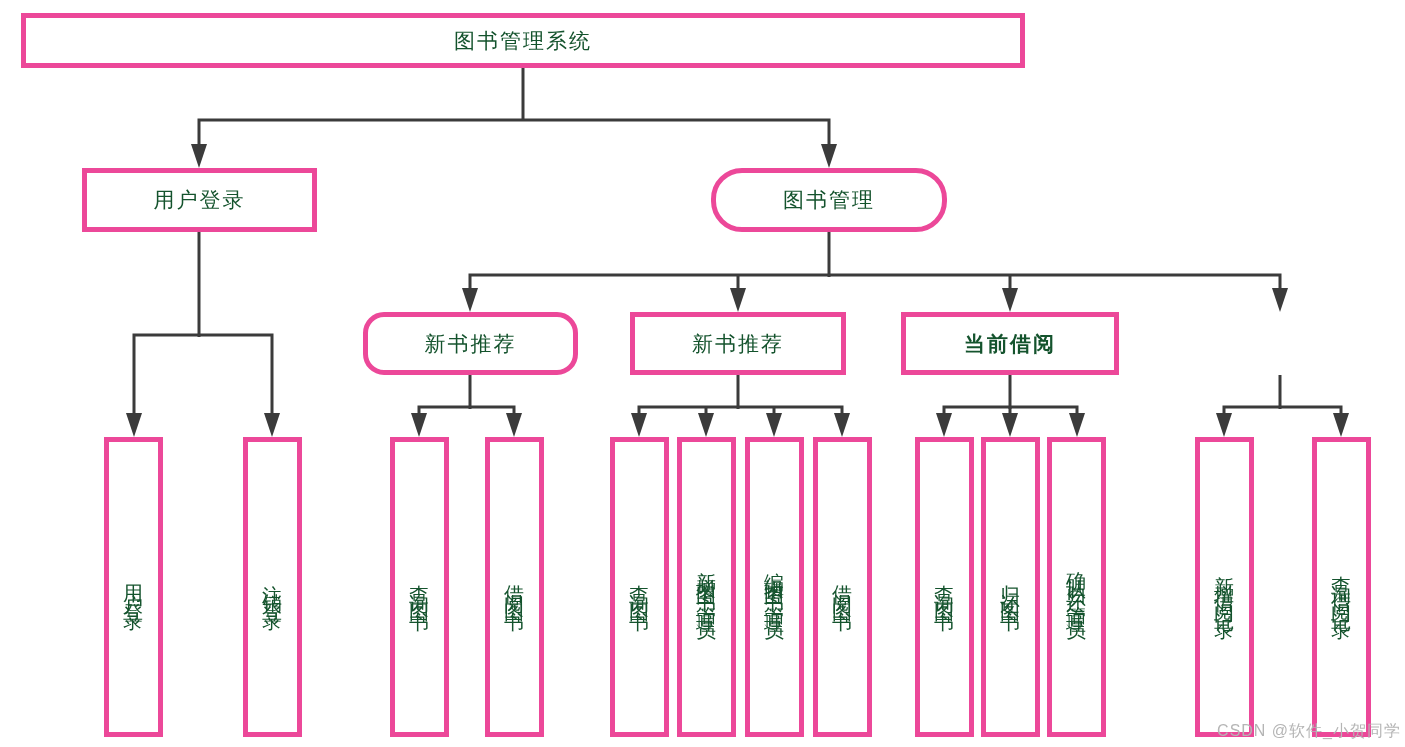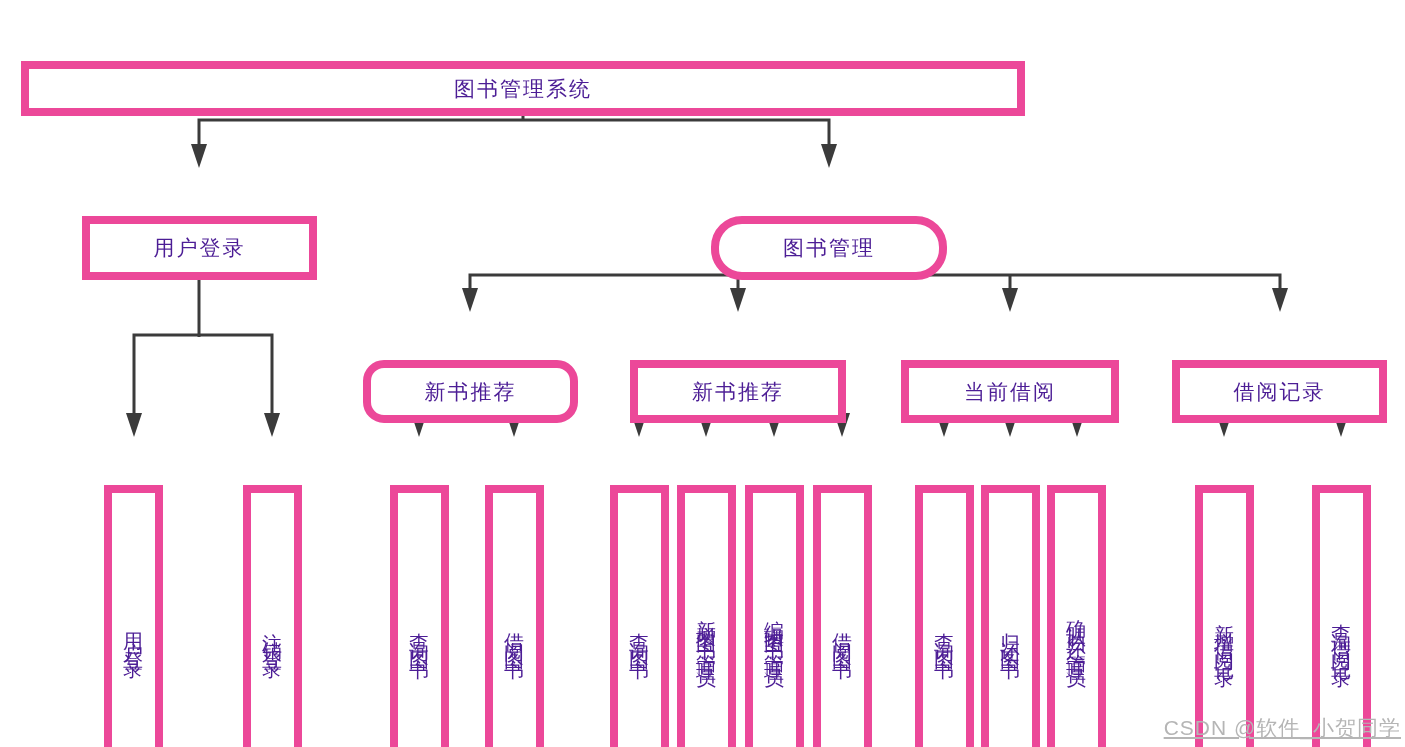--- a/index.html
+++ b/index.html
@@ -3,41 +3,41 @@
 <meta charset="utf-8">
 <style>
   html,body { margin:0; padding:0; background:#ffffff; }
   .canvas {
     position:relative; width:1405px; height:747px; background:#ffffff;
     font-family:"Liberation Sans", sans-serif; overflow:hidden;
   }
   svg.connectors { position:absolute; left:0; top:0; z-index:1; }
   .node {
     position:absolute; box-sizing:border-box; background:#ffffff;
-    border:8px solid #ec4899; color:#4c1d95;
+    border:5px solid #ec4899; color:#14532d;
     display:flex; align-items:center; justify-content:center;
-    z-index:2; font-size:21px; letter-spacing:2px; white-space:nowrap;margin-top:48px;
+    z-index:2; font-size:21px; letter-spacing:2px; white-space:nowrap;
   }
   .leaf { z-index:2; }
   .leaf span {
     writing-mode:vertical-rl; text-orientation:mixed;
     letter-spacing:9px; font-size:20px; line-height:1;
   }
   .leaf.long span { letter-spacing:7px; }
   .watermark {
     position:absolute; right:4px; bottom:5px; z-index:5;
-    color:#b5b5b5; font-size:21px; letter-spacing:1px; white-space:nowrap;text-decoration:underline;
+    color:#b5b5b5; font-size:16px; letter-spacing:1px; white-space:nowrap;
   }
   
   #n-root  { left:21px;  top:13px;  width:1004px; height:55px; }
   #n-l2a   { left:82px;  top:168px; width:235px;  height:64px; }
   #n-l2b   { left:711px; top:168px; width:236px;  height:64px;border-radius:31px; }
   #n-l3a   { left:363px; top:312px; width:215px;  height:63px;border-radius:21px; }
   #n-l3b   { left:630px; top:312px; width:216px;  height:63px; }
-  #n-l3c   { left:901px; top:312px; width:218px;  height:63px; }
+  #n-l3c   { left:901px; top:312px; width:218px;  height:63px;font-weight:bold; }
   #n-l3d   { left:1172px;top:312px; width:215px;  height:63px; }
   .leaf    { top:437px; width:59px; height:300px; }
   #lf-1  { left:104px; }  #lf-2  { left:243px; }
   #lf-3  { left:390px; }  #lf-4  { left:485px; }
   #lf-5  { left:610px; }  #lf-6  { left:677px; }
   #lf-7  { left:745px; }  #lf-8  { left:813px; }
   #lf-9  { left:915px; }  #lf-10 { left:981px; }
   #lf-11 { left:1047px; } #lf-12 { left:1195px; }
   #lf-13 { left:1312px; }
 </style>
@@ -108,23 +108,20 @@
 
   <div class="node" id="n-l3a">
     <span>新书推荐</span>
   </div>
   <div class="node" id="n-l3b">
     <span>新书推荐</span>
   </div>
   <div class="node" id="n-l3c">
     <span>当前借阅</span>
   </div>
-  <div class="node" id="n-l3d">
-    <span>借阅记录</span>
-  </div>
 
   <div class="node leaf" id="lf-1">
     <span>用户登录</span>
   </div>
   <div class="node leaf" id="lf-2">
     <span>注销登录</span>
   </div>
   <div class="node leaf" id="lf-3">
     <span>查询图书</span>
   </div>

